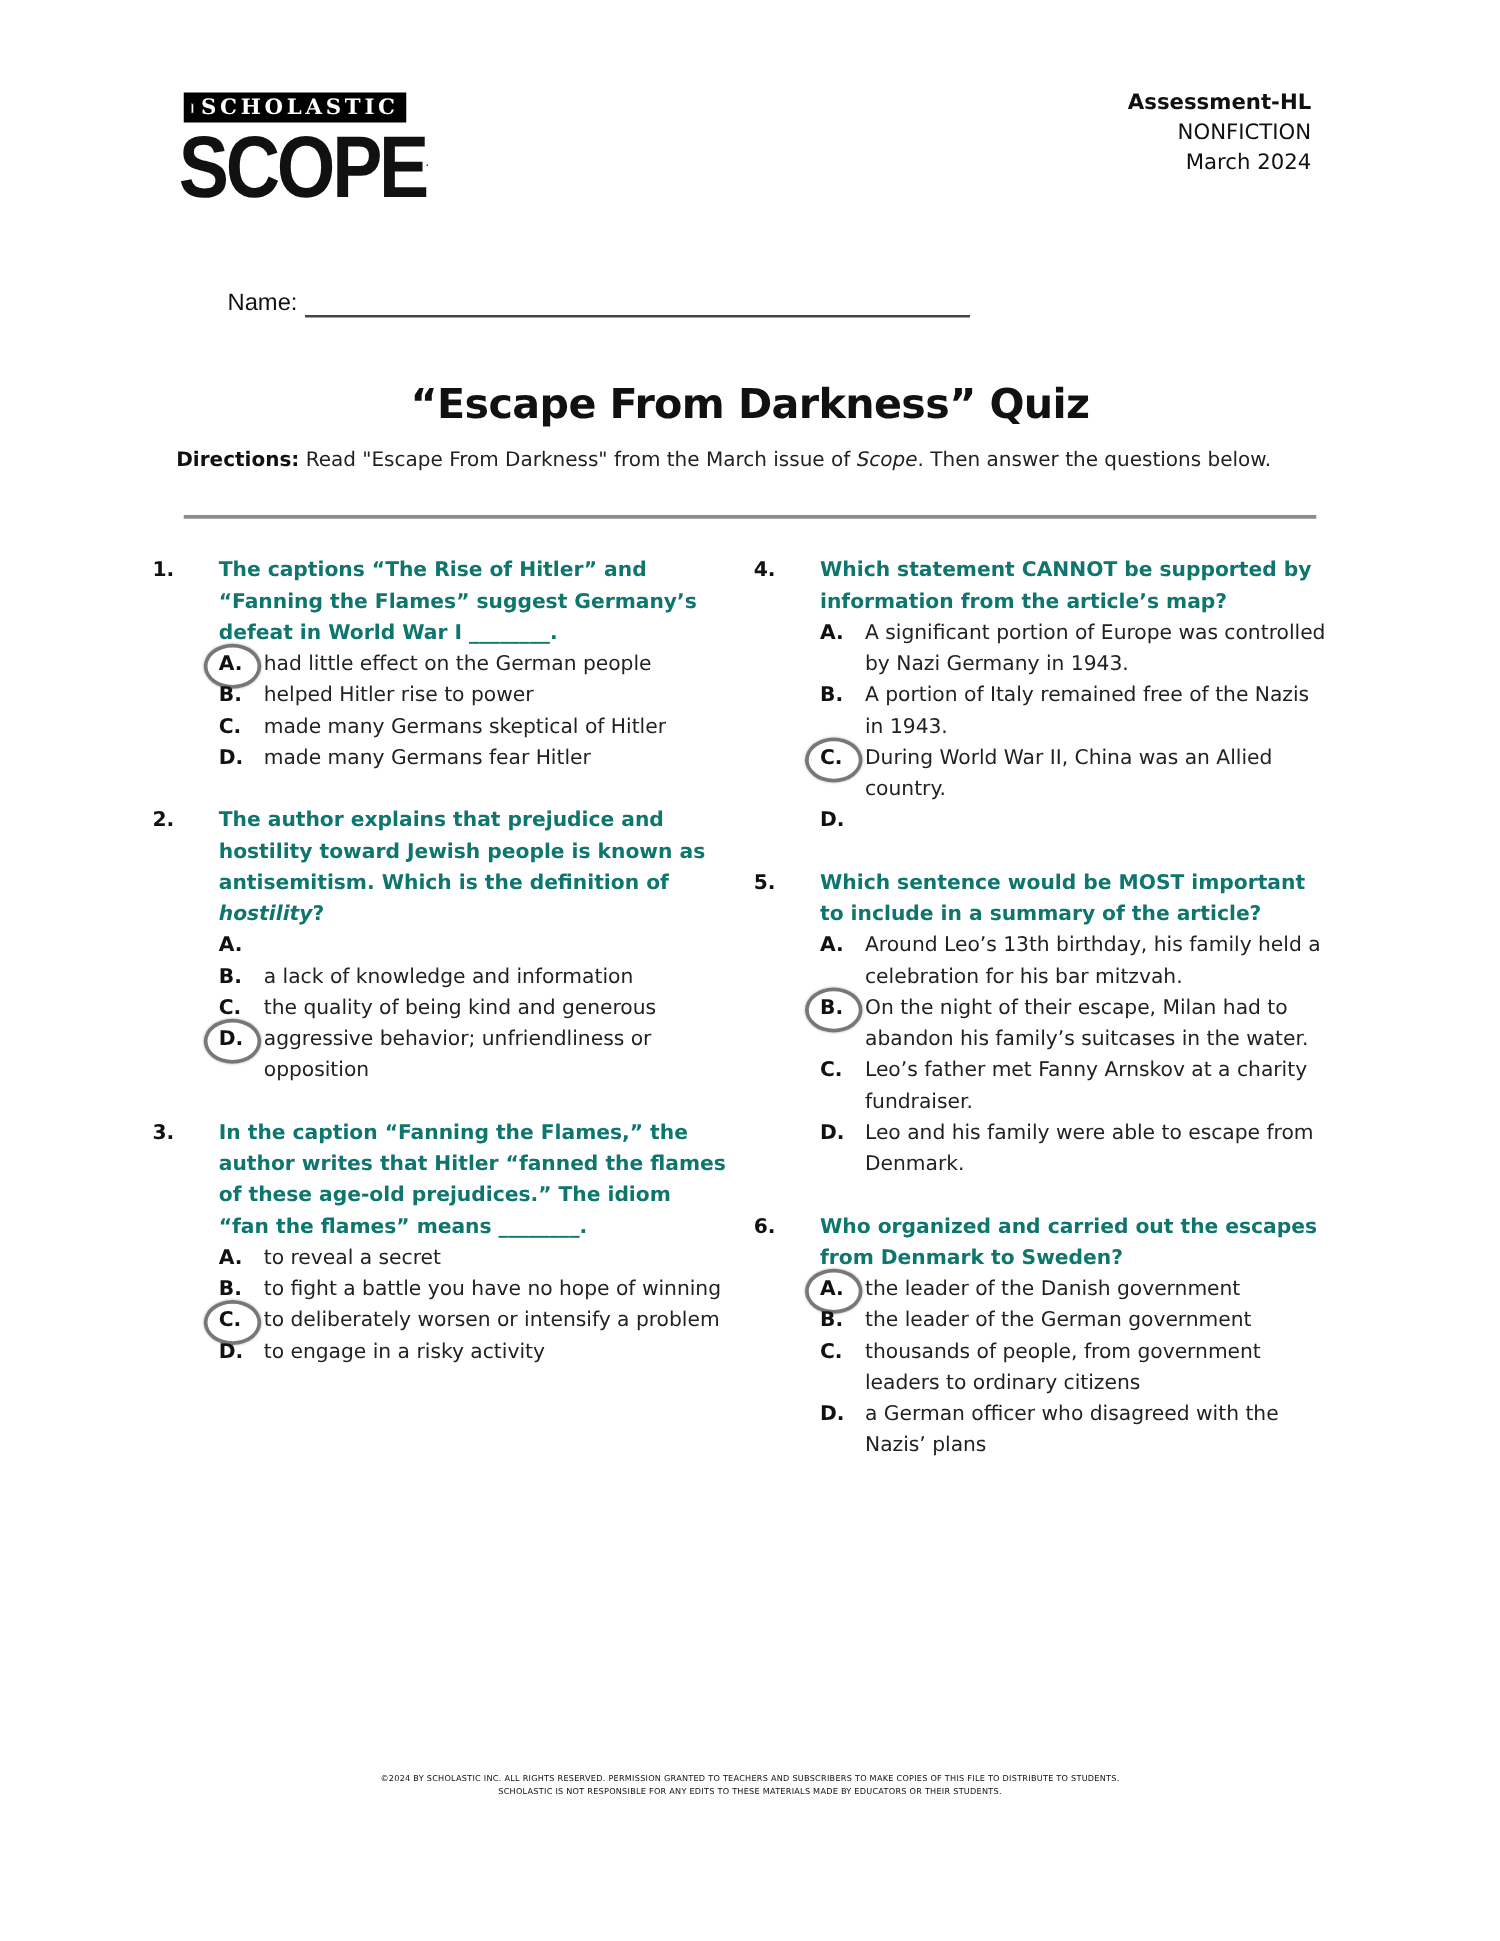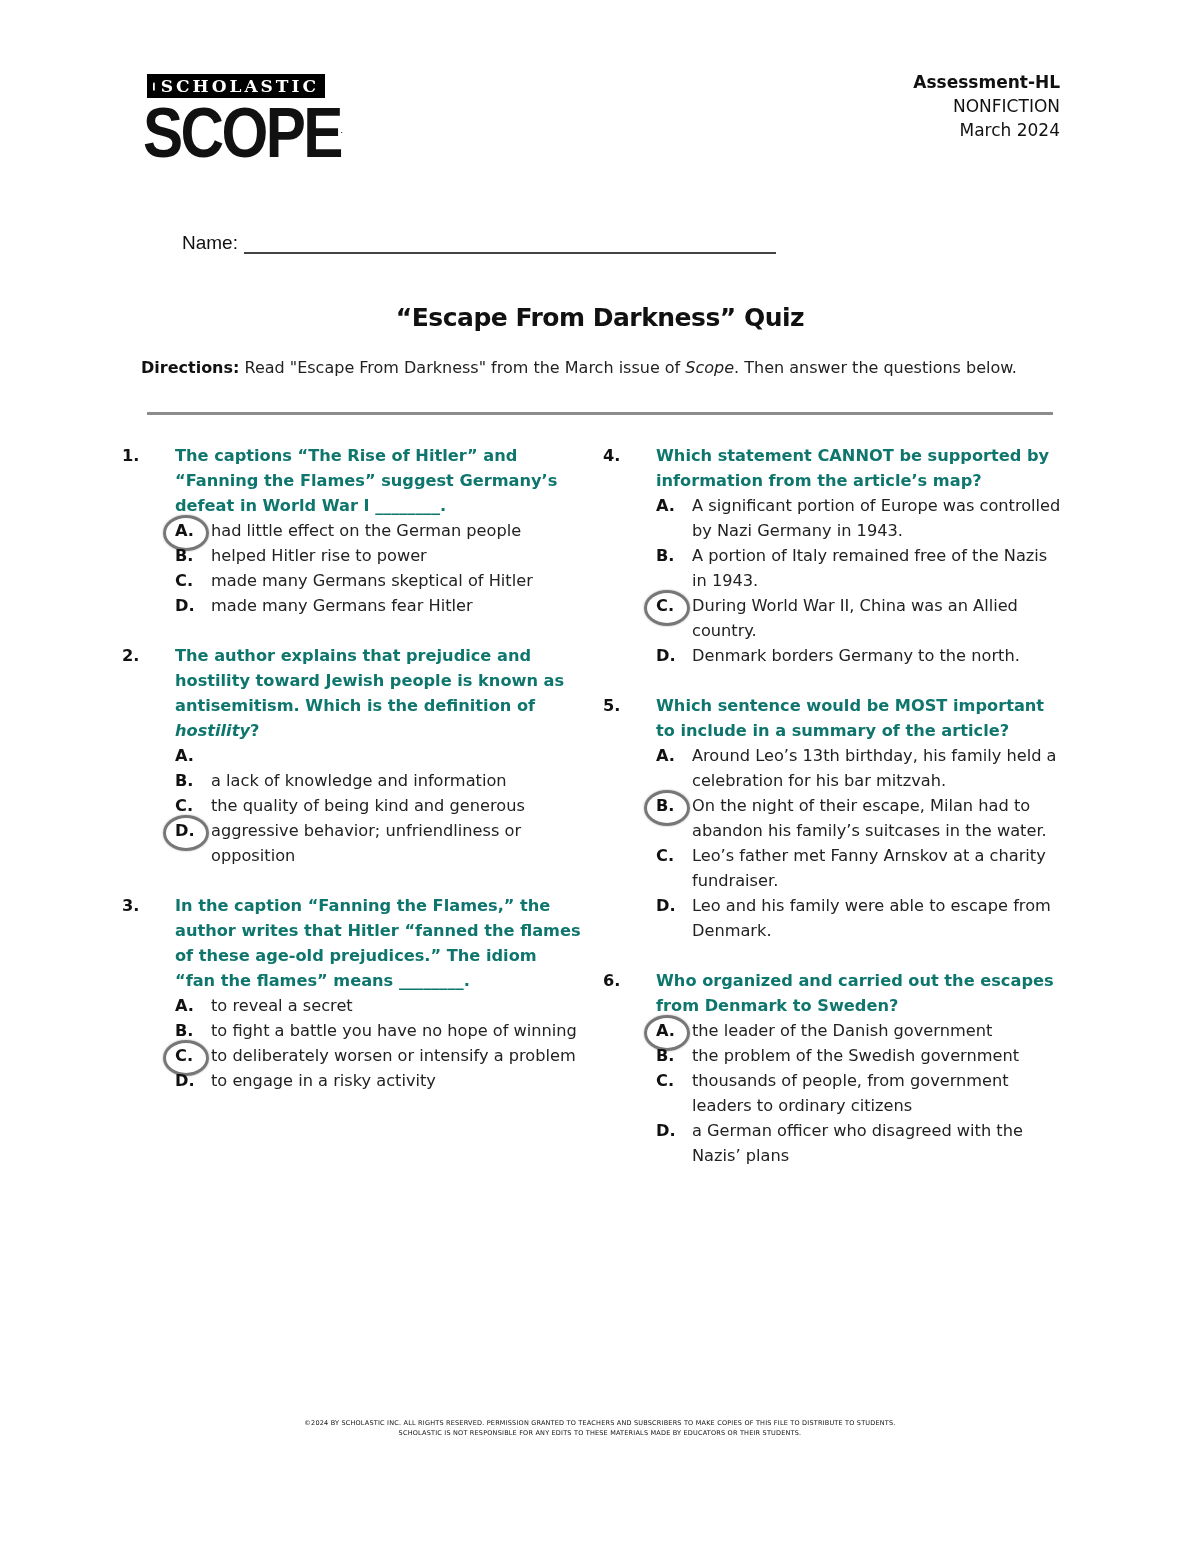--- a/index.html
+++ b/index.html
@@ -10,29 +10,29 @@
   .logo-bar { background: #000000; color: #fff; height: 24px; display: flex; align-items: center;
               padding: 0 6px; font-family: "DejaVu Serif", serif; font-weight: bold;
               font-size: 17px; letter-spacing: 3px; width: 178px; box-sizing: border-box; margin-left: 4px;}
   .logo-book { display: inline-block; width: 14px; height: 10px; background: #fff; margin-right: 6px;
                clip-path: polygon(0 10%, 48% 25%, 52% 25%, 100% 10%, 100% 100%, 52% 90%, 48% 90%, 0 100%); }
   .logo-scope { font-family: "Liberation Sans", sans-serif; font-weight: bold; font-size: 70px;
                 line-height: 62px; letter-spacing: -3px; transform: scaleX(0.86); transform-origin: left top;
                 margin-top: 2px; color: #111; }
   .logo-scope sup { font-size: 8px; letter-spacing: 0; }
 
-  .meta { position: absolute; right: 140px; top: 70px; text-align: right; font-size: 17px; line-height: 24px; margin-left: 44px; }
+  .meta { position: absolute; right: 151px; top: 70px; text-align: right; font-size: 17px; line-height: 24px; margin-left: 44px; }
   .meta .type { font-weight: bold; }
 
   .name-row { position: absolute; left: 142px; top: 232px; font-family: "Liberation Sans", sans-serif;
               font-size: 19px; display: flex; align-items: flex-end; margin-left: 40px; }
   .name-line { display: inline-block; width: 532px; border-bottom: 2px solid #444; margin-left: 6px; height: 18px; }
 
   .title { position: absolute; left: 0; width: 1200px; top: 303px; text-align: center;
-           font-size: 25px; font-weight: bold; letter-spacing: -0.5px; }
+           font-size: 33px; font-weight: bold; letter-spacing: -0.5px; }
 
   .directions { position: absolute; left: 141px; top: 357px; width: 920px; font-size: 16px; line-height: 21px; color: #222; }
   .directions b { color: #111; }
 
   .divider { position: absolute; left: 147px; top: 412px; width: 906px; height: 3px; background: #8c8c8c; }
 
   .col { position: absolute; top: 443px; width: 460px; font-size: 16.2px; }
   .col.left { left: 122px; }
   .col.right { left: 603px; }
 
@@ -172,21 +172,20 @@
       <div class="opt">
           <span class="opt-letter">B.</span>
           <span>A portion of Italy remained free of the Nazis in 1943.</span>
         </div>
       <div class="opt">
           <span class="opt-letter circled">C.</span>
           <span>During World War II, China was an Allied country.</span>
         </div>
       <div class="opt">
           <span class="opt-letter">D.</span>
-          <span>Denmark borders Germany to the north.</span>
         </div>
     </div>
   </div>
 
   <div class="q">
     <div class="q-head">
       <span class="q-num">5.</span>
       <span class="q-text">Which sentence would be MOST important to include in a summary of the article?</span>
     </div>
     <div class="opts">
@@ -214,21 +213,21 @@
       <span class="q-num">6.</span>
       <span class="q-text">Who organized and carried out the escapes from Denmark to Sweden?</span>
     </div>
     <div class="opts">
       <div class="opt">
           <span class="opt-letter circled">A.</span>
           <span>the leader of the Danish government</span>
         </div>
       <div class="opt">
           <span class="opt-letter">B.</span>
-          <span>the problem of the Swedish government</span>
+          <span>the leader of the German government</span>
         </div>
       <div class="opt">
           <span class="opt-letter">C.</span>
           <span>thousands of people, from government leaders to ordinary citizens</span>
         </div>
       <div class="opt">
           <span class="opt-letter">D.</span>
           <span>a German officer who disagreed with the Nazis’ plans</span>
         </div>
     </div>

